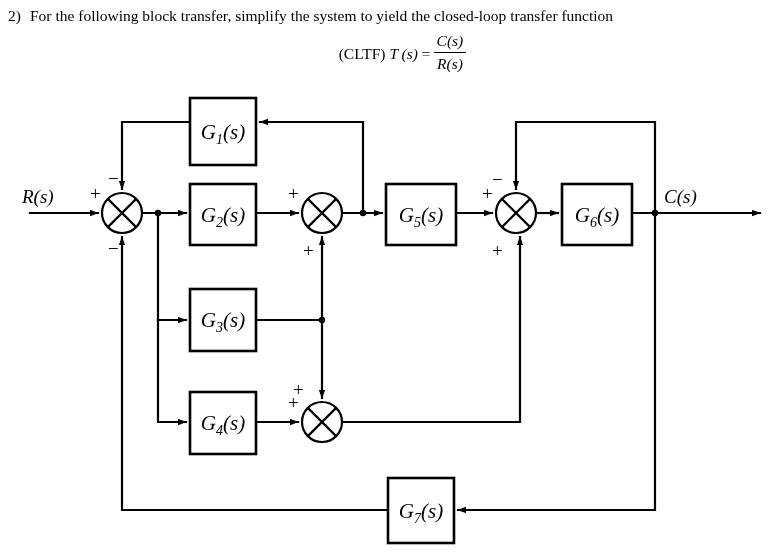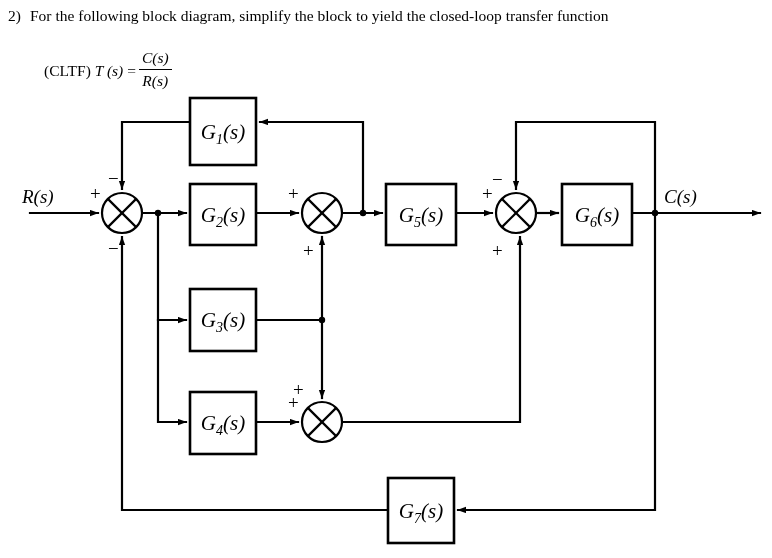--- a/index.html
+++ b/index.html
@@ -34,23 +34,24 @@
     align-items: flex-start;
     font-size: 15.5px;
     line-height: 1.25;
     white-space: nowrap;
   }
   .prob-num {
     width: 22px;
     flex: 0 0 22px;
   }
   .prob-line2 {
-    margin-top: 24px;
+    margin-top: 7px;
     padding-left: 36px;
     align-items: center;
+    justify-content: center;
   }
   .mi { font-style: italic; }
   .frac {
     display: inline-flex;
     flex-direction: column;
     align-items: center;
     vertical-align: middle;
     margin: 0 3px;
     position: relative;
     top: -1px;
@@ -98,21 +99,21 @@
   }
 </style>
 </head>
 <body>
 
 <div id="page">
 
   <div class="problem">
     <div class="prob-line">
       <span class="prob-num">2)</span>
-      <span>For the following block diagram, simplify the block to yield the closed-loop transfer function</span>
+      <span>For the following block transfer, simplify the system to yield the closed-loop transfer function</span>
     </div>
     <div class="prob-line prob-line2">
       <span>(CLTF)</span>
       <span>&nbsp;</span>
       <span class="mi">T (s)</span>
       <span>&nbsp;</span>
       <span>=</span>
       <span class="frac">
         <span class="num mi">C(s)</span>
         <span class="bar"></span>

